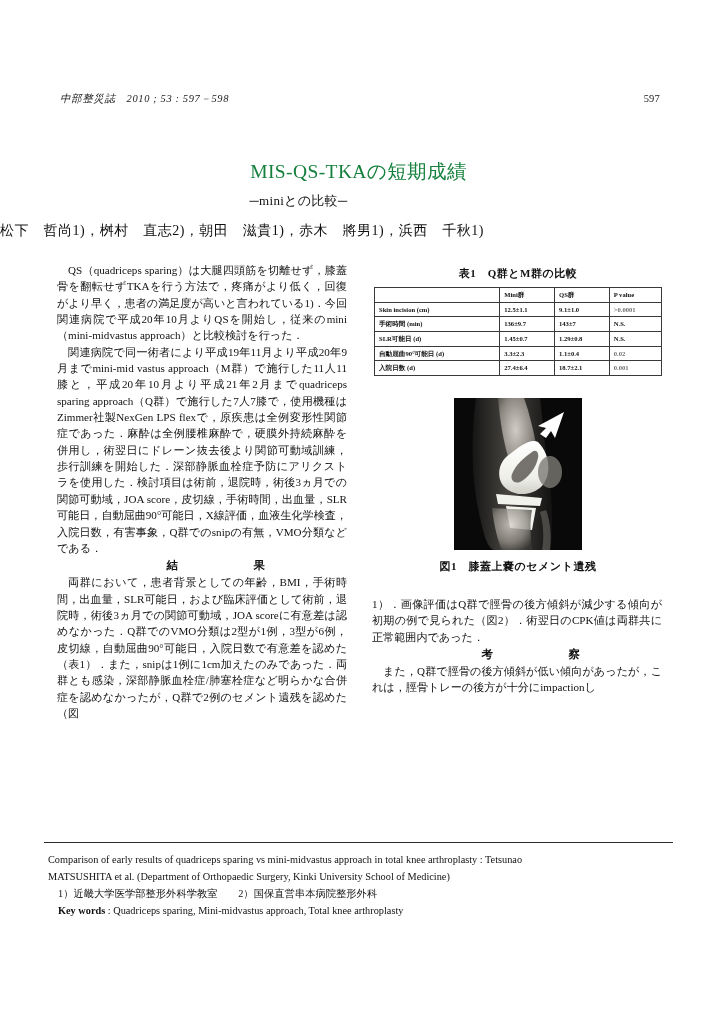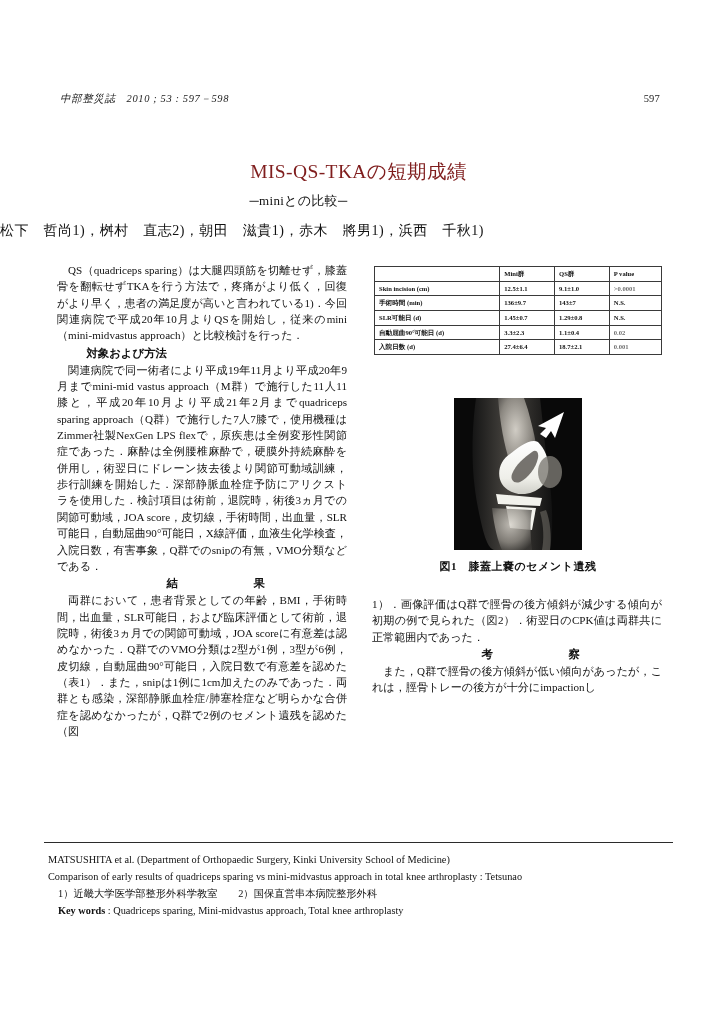--- a/index.html
+++ b/index.html
@@ -39,21 +39,21 @@
   .runhead .folio { font-size: 10.5px; }
 
   
   .title {
     position: absolute;
     left: 0; top: 158px;
     width: 717px;
     text-align: center;
     font-size: 19.5px;
     letter-spacing: .4px;
-    color: #7f1d1d;
+    color: #15803d;
   }
   .subtitle {
     position: absolute;
     left: 0; top: 192px;
     width: 597px;
     text-align: center;
     font-size: 13px;
     letter-spacing: .3px;
     color: #111;
   }
@@ -190,27 +190,27 @@
     <span class="jtitle">中部整災誌　2010 ; 53 : 597－598</span>
     <span class="folio">597</span>
   </div>
 
   <div class="title">MIS-QS-TKAの短期成績</div>
   <div class="subtitle">─miniとの比較─</div>
   <div class="authors">松下　哲尚1)，桝村　直志2)，朝田　滋貴1)，赤木　將男1)，浜西　千秋1)</div>
 
   <div class="col left">
     <p>QS（quadriceps sparing）は大腿四頭筋を切離せず，膝蓋骨を翻転せずTKAを行う方法で，疼痛がより低く，回復がより早く，患者の満足度が高いと言われている1)．今回関連病院で平成20年10月よりQSを開始し，従来のmini（mini-midvastus approach）と比較検討を行った．</p>
-    <p class="section-head left-ish">対象および方法</p>
     <p>関連病院で同一術者により平成19年11月より平成20年9月までmini-mid vastus approach（M群）で施行した11人11膝と，平成20年10月より平成21年2月までquadriceps sparing approach（Q群）で施行した7人7膝で，使用機種はZimmer社製NexGen LPS flexで，原疾患は全例変形性関節症であった．麻酔は全例腰椎麻酔で，硬膜外持続麻酔を併用し，術翌日にドレーン抜去後より関節可動域訓練，歩行訓練を開始した．深部静脈血栓症予防にアリクストラを使用した．検討項目は術前，退院時，術後3ヵ月での関節可動域，JOA score，皮切線，手術時間，出血量，SLR可能日，自動屈曲90°可能日，X線評価，血液生化学検査，入院日数，有害事象，Q群でのsnipの有無，VMO分類などである．</p>
     <p class="section-head">結　　　　果</p>
     <p>両群において，患者背景としての年齢，BMI，手術時間，出血量，SLR可能日，および臨床評価として術前，退院時，術後3ヵ月での関節可動域，JOA scoreに有意差は認めなかった．Q群でのVMO分類は2型が1例，3型が6例，皮切線，自動屈曲90°可能日，入院日数で有意差を認めた（表1）．また，snipは1例に1cm加えたのみであった．両群とも感染，深部静脈血栓症/肺塞栓症など明らかな合併症を認めなかったが，Q群で2例のセメント遺残を認めた（図</p>
   </div>
 
   <div class="table-block">
+    <div class="table-caption">表1　Q群とM群の比較</div>
     <table class="t1">
       <thead>
         <tr>
           <th class="corner"></th>
           <th>Mini群</th>
           <th>QS群</th>
           <th>P value</th>
         </tr>
       </thead>
       <tbody>
@@ -295,19 +295,19 @@
   </div>
 
   <div class="col right" style="top:596px;">
     <p class="noindent">1）．画像評価はQ群で脛骨の後方傾斜が減少する傾向が初期の例で見られた（図2）．術翌日のCPK値は両群共に正常範囲内であった．</p>
     <p class="section-head">考　　　　察</p>
     <p>また，Q群で脛骨の後方傾斜が低い傾向があったが，これは，脛骨トレーの後方が十分にimpactionし</p>
   </div>
 
   <div class="footer-rule"></div>
   <div class="footer">
+    <p class="fl">Comparison of early results of quadriceps sparing vs mini-midvastus approach in total knee arthroplasty : Tetsunao</p>
     <p class="fl">MATSUSHITA et al. (Department of Orthopaedic Surgery, Kinki University School of Medicine)</p>
-    <p class="fl">Comparison of early results of quadriceps sparing vs mini-midvastus approach in total knee arthroplasty : Tetsunao</p>
     <p class="fl indent1">1）近畿大学医学部整形外科学教室　　2）国保直営串本病院整形外科</p>
     <p class="fl indent1 kw"><b>Key words</b><span> : Quadriceps sparing, Mini-midvastus approach, Total knee arthroplasty</span></p>
   </div>
 
 </div>
 
 </body></html>

